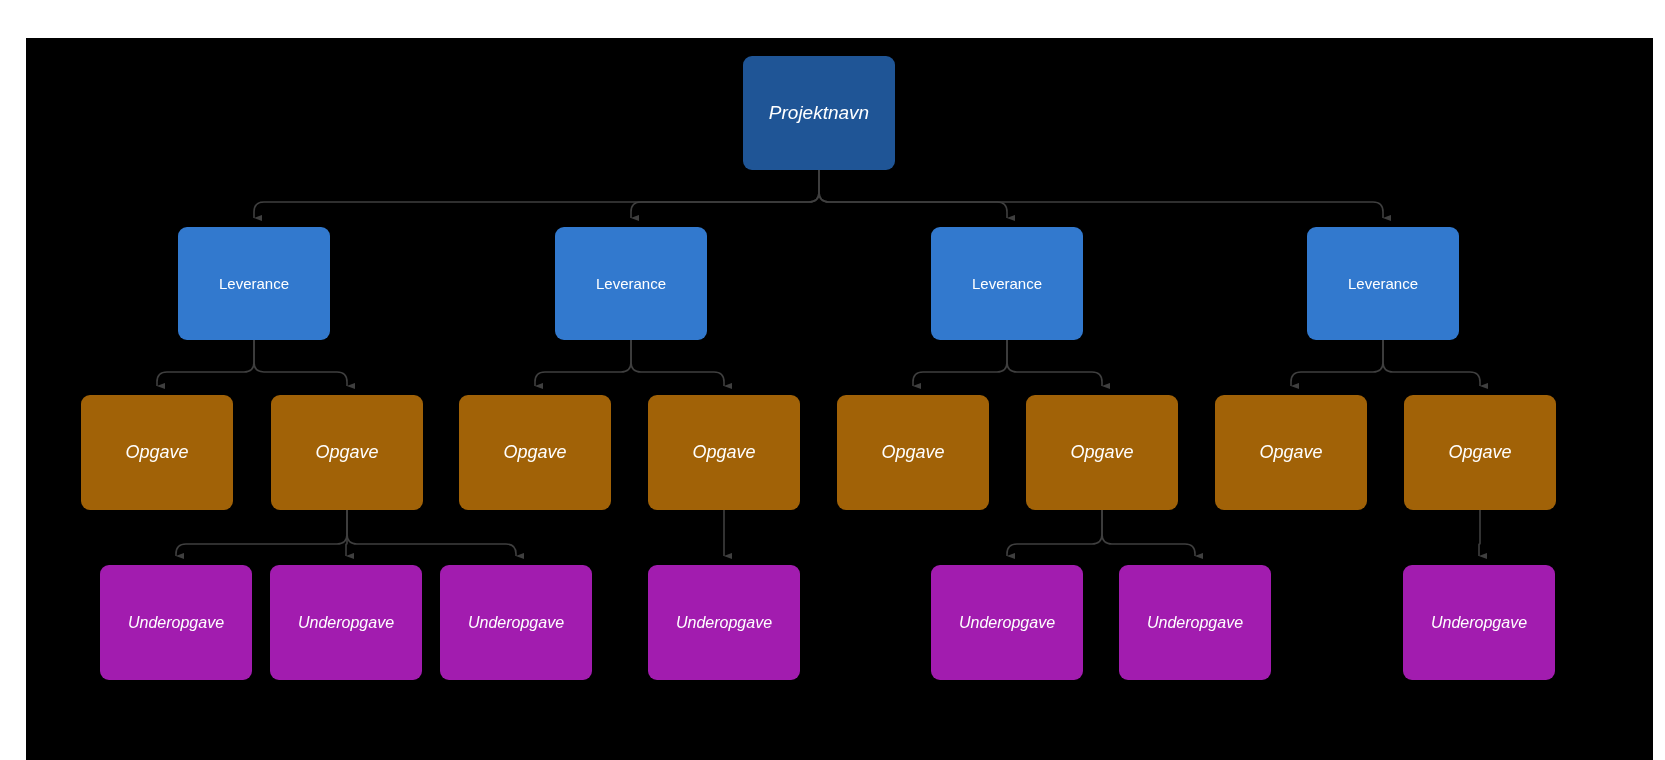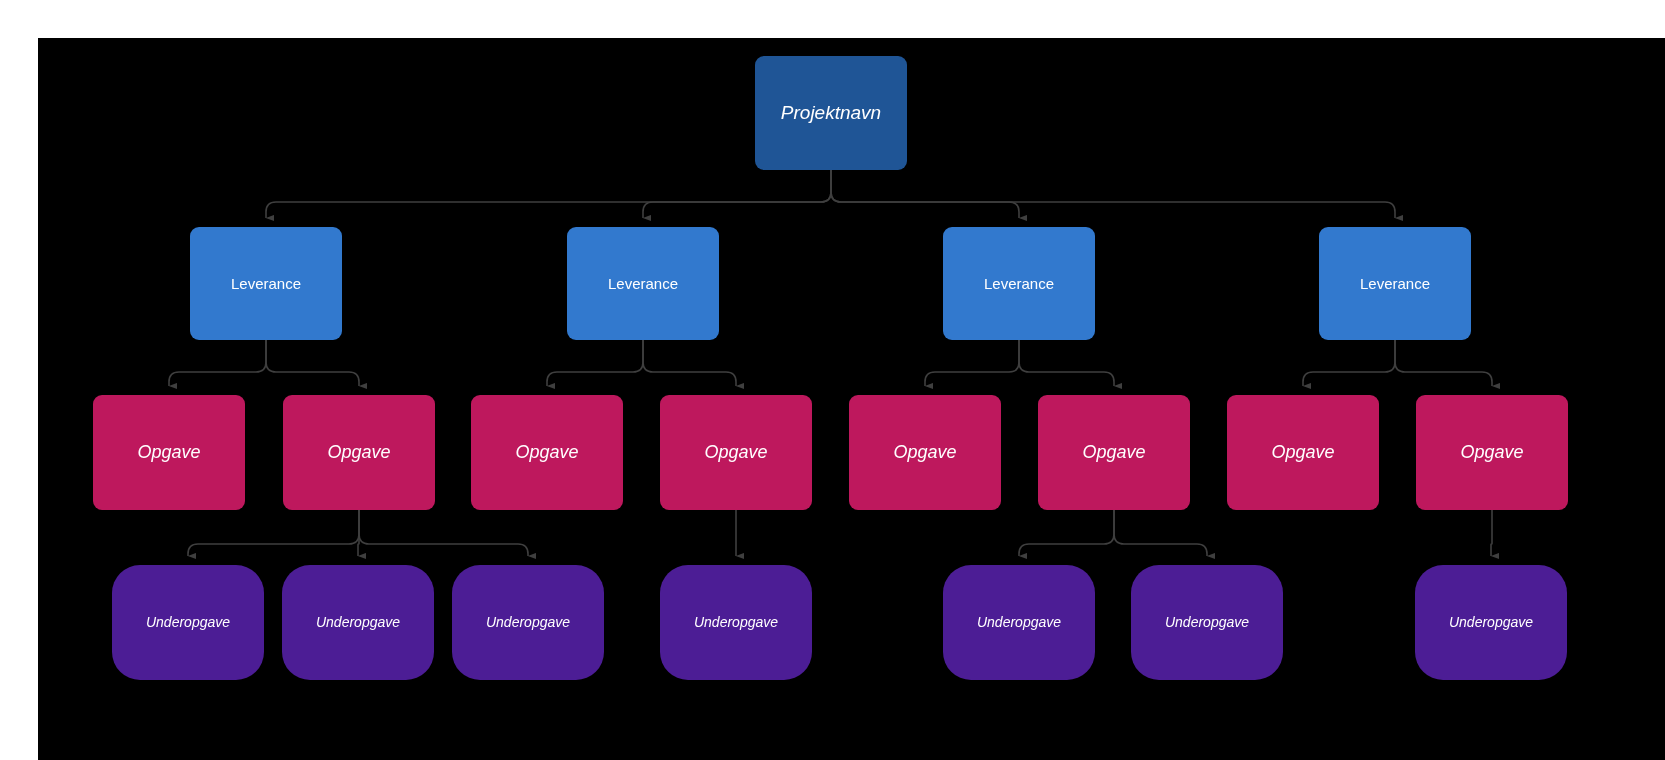--- a/index.html
+++ b/index.html
@@ -15,21 +15,21 @@
     font-family: "Liberation Sans", sans-serif;
   }
   #page {
     position: relative;
     width: 1665px;
     height: 760px;
     background: #ffffff;
   }
   #canvas {
     position: absolute;
-    left: 38px;
+    left: 26px;
     top: 38px;
     width: 1627px;
     height: 722px;
     background: #000000;
     overflow: hidden;
   }
   #edge-layer {
     position: absolute;
     left: 0;
     top: 0;
@@ -65,30 +65,29 @@
     background: #1F5596;
     font-size: 19px;
     font-style: italic;
   }
   .lvl-leverance {
     background: #3279CE;
     font-size: 15px;
     font-style: normal;
   }
   .lvl-opgave {
-    background: #be185d;
+    background: #a16207;
     font-size: 18px;
     font-style: italic;
     border-radius: 9px;
   }
   .lvl-underopgave {
-    background: #4c1d95;
-    font-size: 14px;
+    background: #a21caf;
+    font-size: 16px;
     font-style: italic;
-    border-radius: 28px;
   }
 </style>
 </head>
 <body>
 
 <div id="page">
   <div id="canvas">
 
     <svg id="edge-layer" viewBox="0 0 1627 722" width="1627" height="722" xmlns="http://www.w3.org/2000/svg">
       <defs>

